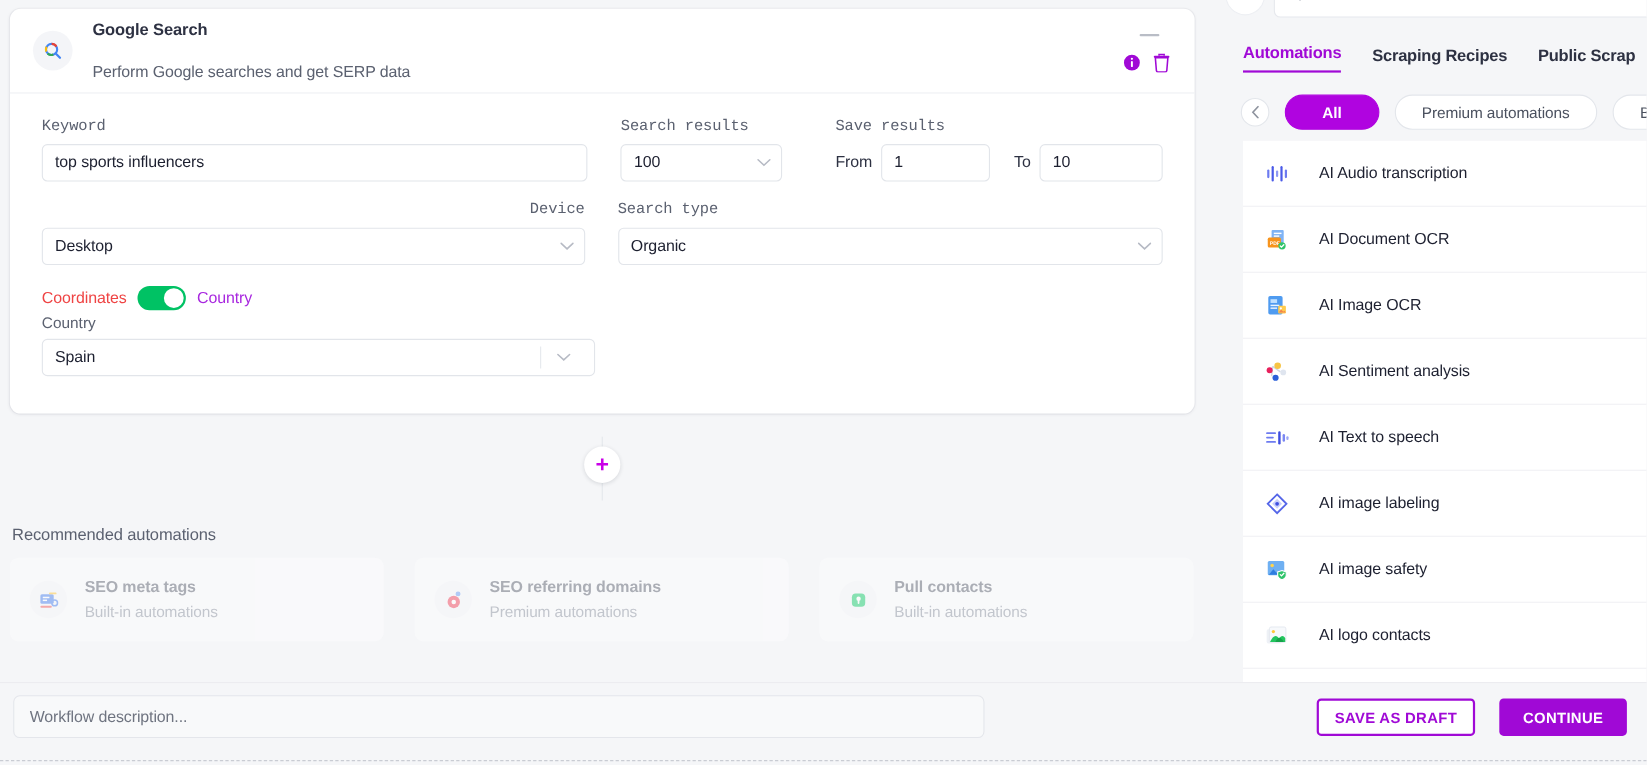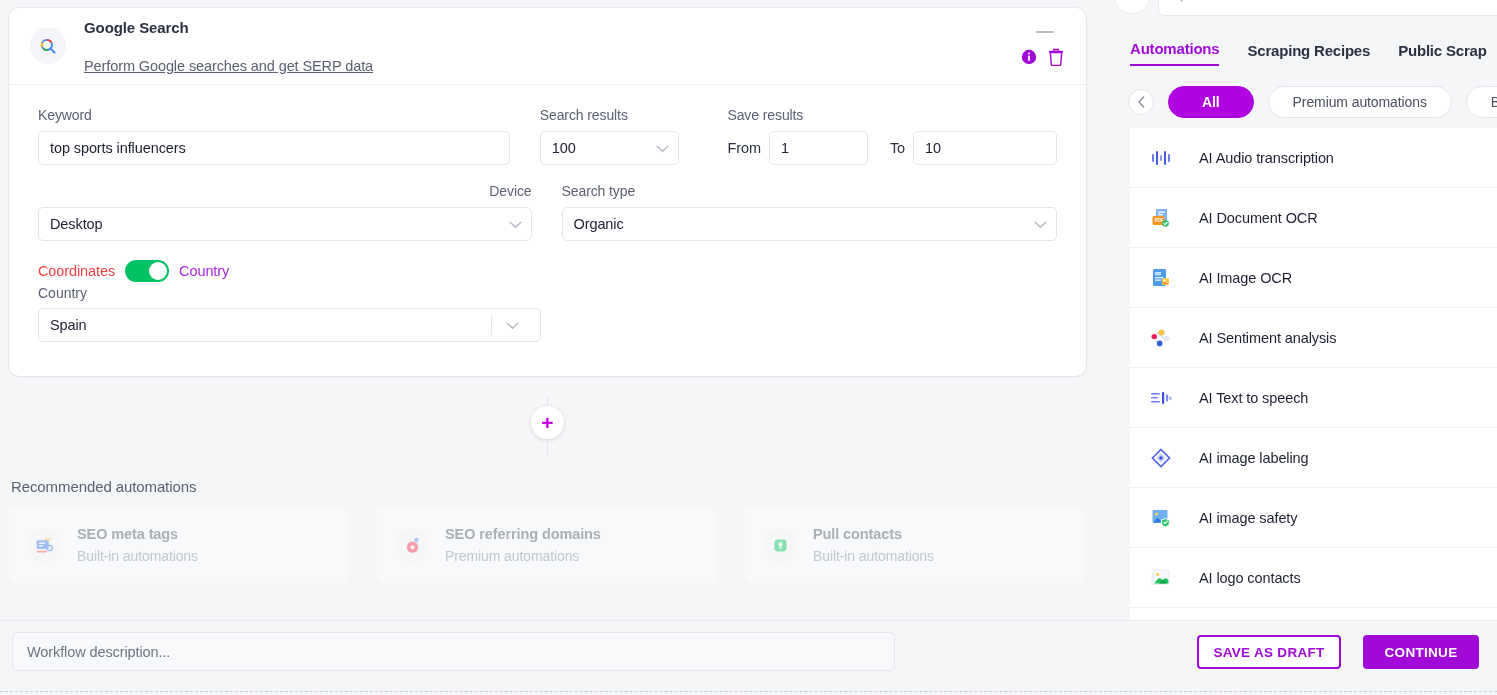--- a/index.html
+++ b/index.html
@@ -37,36 +37,36 @@
     width: 36px; height: 36px; border-radius: 50%;
     background: #f4f5f8;
     display: flex; align-items: center; justify-content: center;
     flex: none;
   }
   .node-titles { margin-left: 18px; }
   .node-title {
     font-size: 15px; font-weight: bold; color: #2d3142; letter-spacing: -.1px;
   }
   .node-sub {
-    font-size: 14.5px; color: #5b6170; margin-top: 22px; letter-spacing: -.1px; text-decoration: underline;
+    font-size: 14.5px; color: #5b6170; margin-top: 22px; letter-spacing: -.1px;
   }
   .node-actions {
     position: absolute; right: 22px; top: 40px;
     display: flex; align-items: center; gap: 11px;
   }
   .minimize-dash {
     position: absolute; right: 32px; top: 23px;
     width: 18px; height: 2px; background: #b9bdc6; border-radius: 2px;
   }
   .icon-btn { cursor: pointer; line-height: 0; }
 
   
   .node-body { padding: 22px 29px 34px 29px; }
   .field-label {
-    font-size: 14px; color: #5b6170; margin-bottom: 8px; letter-spacing: -.1px;
+    font-size: 14px; color: #5b6170; margin-bottom: 8px; letter-spacing: -.1px; font-family: Liberation Mono, monospace;
   }
   .ctrl {
     height: 34px;
     border: 1px solid #e2e5ea;
     border-radius: 5px;
     background: #fff;
     font-size: 14.5px; color: #1d2030;
     display: flex; align-items: center;
     padding: 0 11px;
     letter-spacing: -.1px;
@@ -77,21 +77,21 @@
   .row1 { display: flex; align-items: flex-start; }
   .grp-keyword { width: 503px; }
   .grp-results { width: 149px; margin-left: 30px; }
   .grp-save { margin-left: 48px; }
   .save-inline { display: flex; align-items: flex-end; }
   .inline-lab {
     font-size: 14.5px; color: #2d3142; letter-spacing: -.1px;
     padding-bottom: 9px; margin-right: 8px;
   }
   .mini-input { width: 99px; }
-  .mini-input.to { width: 144px; }
+  .mini-input.to { width: 112px; }
 
   .row2 { display: flex; margin-top: 18px; }
   .grp-device { width: 503px; text-align: right; }
   .grp-type { width: 505px; margin-left: 30px; }
 
   .row3 { margin-top: 19px; }
   .toggle-line { display: flex; align-items: center; }
   .toggle-lab-left { font-size: 14.5px; color: #ef4444; letter-spacing: -.1px; }
   .toggle {
     width: 44px; height: 22px; border-radius: 11px;

